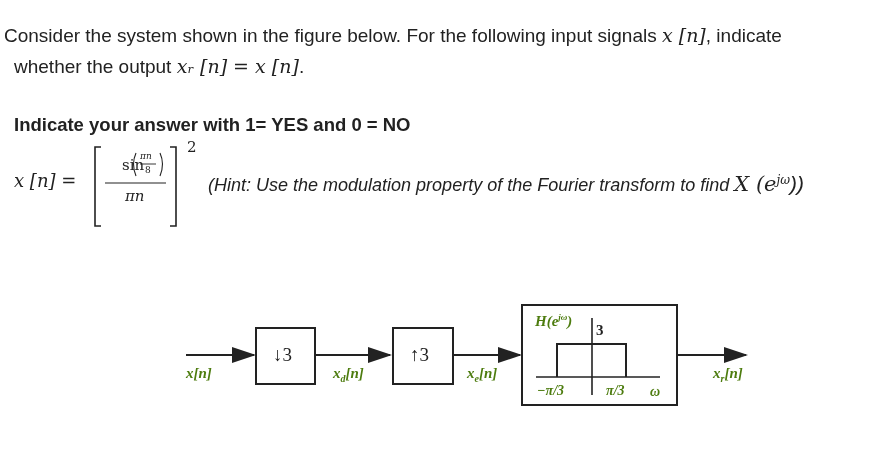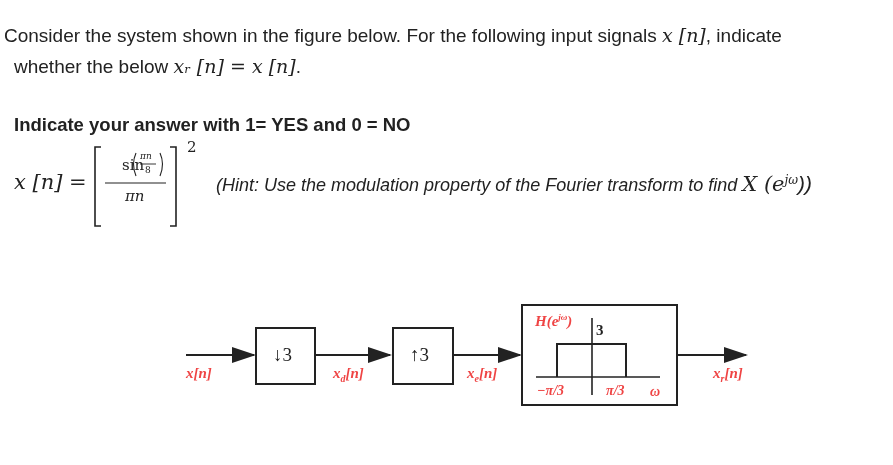--- a/index.html
+++ b/index.html
@@ -3,57 +3,57 @@
 <meta charset="utf-8">
 <style>
   html, body { margin:0; padding:0; background:#ffffff; }
   body { width:893px; height:465px; position:relative; overflow:hidden; color:#222; font-family:"Liberation Sans", sans-serif; }
   .abs { position:absolute; }
   .p { font-size:19px; line-height:26px; white-space:nowrap; }
   .math { font-family:"DejaVu Serif", serif; font-style:italic; }
   .mathup { font-family:"DejaVu Serif", serif; font-style:normal; }
   .bold { font-weight:bold; }
   .hint { font-style:italic; font-size:18px; }
-  .diag-text { font-family:"Liberation Serif", serif; font-style:italic; font-weight:bold; color:#ef4444; }
+  .diag-text { font-family:"Liberation Serif", serif; font-style:italic; font-weight:bold; color:#4d7c0f; }
   .box { position:absolute; border:2.5px solid #222; background:#fff; box-sizing:border-box; }
   svg { position:absolute; left:0; top:0; }
 </style>
 </head>
 <body>
 
 <div class="abs p" style="left:4px; top:22px;">
   <span>Consider the system shown in the figure below. For the following input signals </span><span class="math">x [n]</span><span>, indicate</span>
 </div>
 <div class="abs p" style="left:14px; top:53px;">
-  <span>whether the below </span><span class="math">xᵣ [n] = x [n]</span><span>.</span>
+  <span>whether the output </span><span class="math">xᵣ [n] = x [n]</span><span>.</span>
 </div>
 <div class="abs p bold" style="left:14px; top:112px; font-size:18.5px;">Indicate your answer with 1= YES and 0 = NO</div>
 
-<div class="abs math" style="left:14px; top:170px; font-size:21px;">x [n] =</div>
+<div class="abs math" style="left:14px; top:170px; font-size:18px;">x [n] =</div>
 
 <svg width="893" height="465">
 
   <path d="M101 147 L95 147 L95 226 L101 226" fill="none" stroke="#222" stroke-width="1.6"></path>
 
   <path d="M170 147 L176 147 L176 226 L170 226" fill="none" stroke="#222" stroke-width="1.6"></path>
 
   <line x1="105" y1="183" x2="166" y2="183" stroke="#222" stroke-width="1.2"></line>
 
   <line x1="140" y1="164" x2="156" y2="164" stroke="#222" stroke-width="0.9"></line>
 
   <path d="M136 153 Q131 164 136 176" fill="none" stroke="#222" stroke-width="1.1"></path>
   <path d="M160 153 Q165 164 160 176" fill="none" stroke="#222" stroke-width="1.1"></path>
 </svg>
 <div class="abs mathup" style="left:122px; top:156px; font-size:15px;">sin</div>
 <div class="abs math" style="left:140px; top:151px; font-size:9px;">πn</div>
 <div class="abs mathup" style="left:145px; top:165px; font-size:9px;">8</div>
 <div class="abs math" style="left:125px; top:187px; font-size:15px;">πn</div>
 <div class="abs mathup" style="left:187px; top:138px; font-size:15px;">2</div>
 
-<div class="abs hint" style="left:216px; top:172px; white-space:nowrap;">
+<div class="abs hint" style="left:208px; top:172px; white-space:nowrap;">
   <span>(Hint: Use the modulation property of the Fourier transform to find </span><span class="math" style="font-style:italic; font-size:21px;">X (e</span><sup class="math" style="font-size:12px;">jω</sup><span style="font-size:21px;">))</span>
 </div>
 
 <svg width="893" height="465">
   <defs>
     <marker id="arr" markerWidth="12" markerHeight="8" refX="11" refY="4" orient="auto">
       <path d="M0 0 L12 4 L0 8 Z" fill="#222"></path>
     </marker>
   </defs>
   <line x1="186" y1="355" x2="254" y2="355" stroke="#222" stroke-width="2" marker-end="url(#arr)"></line>

